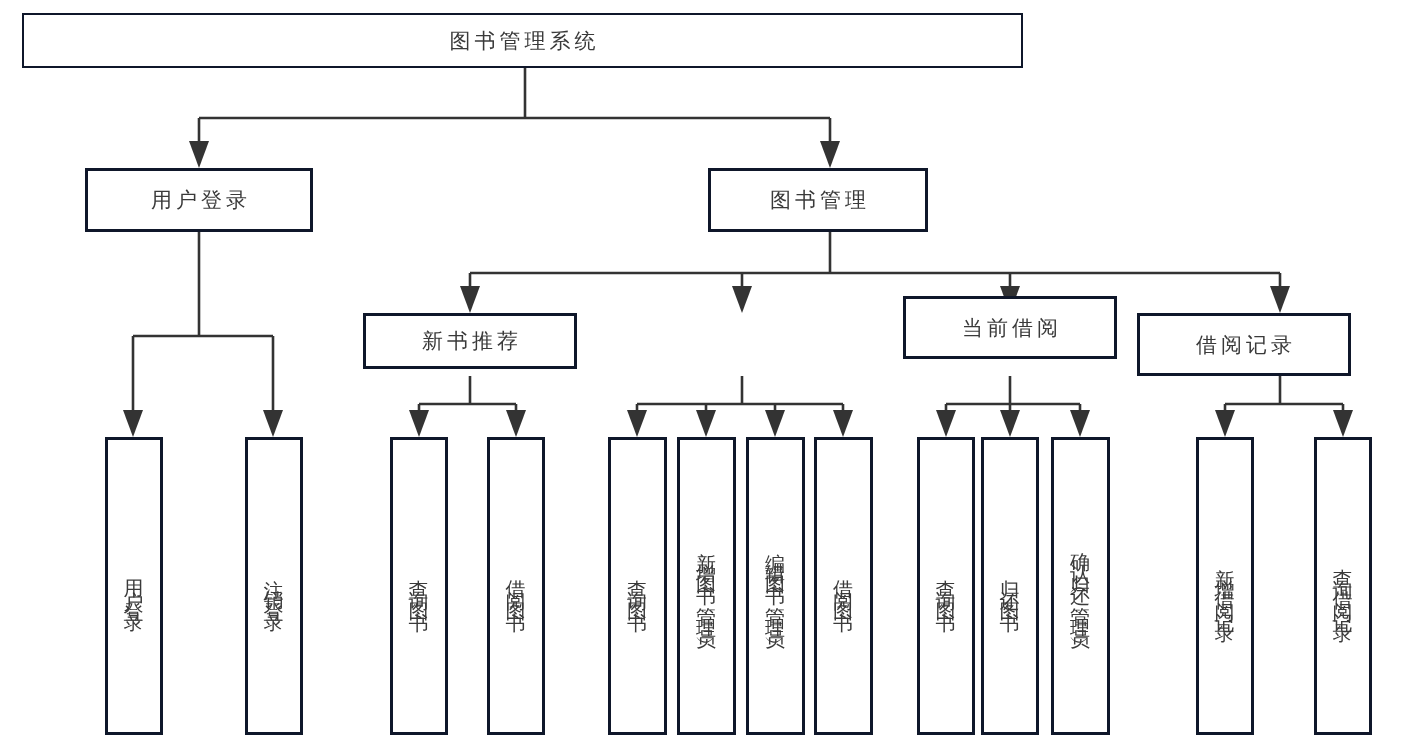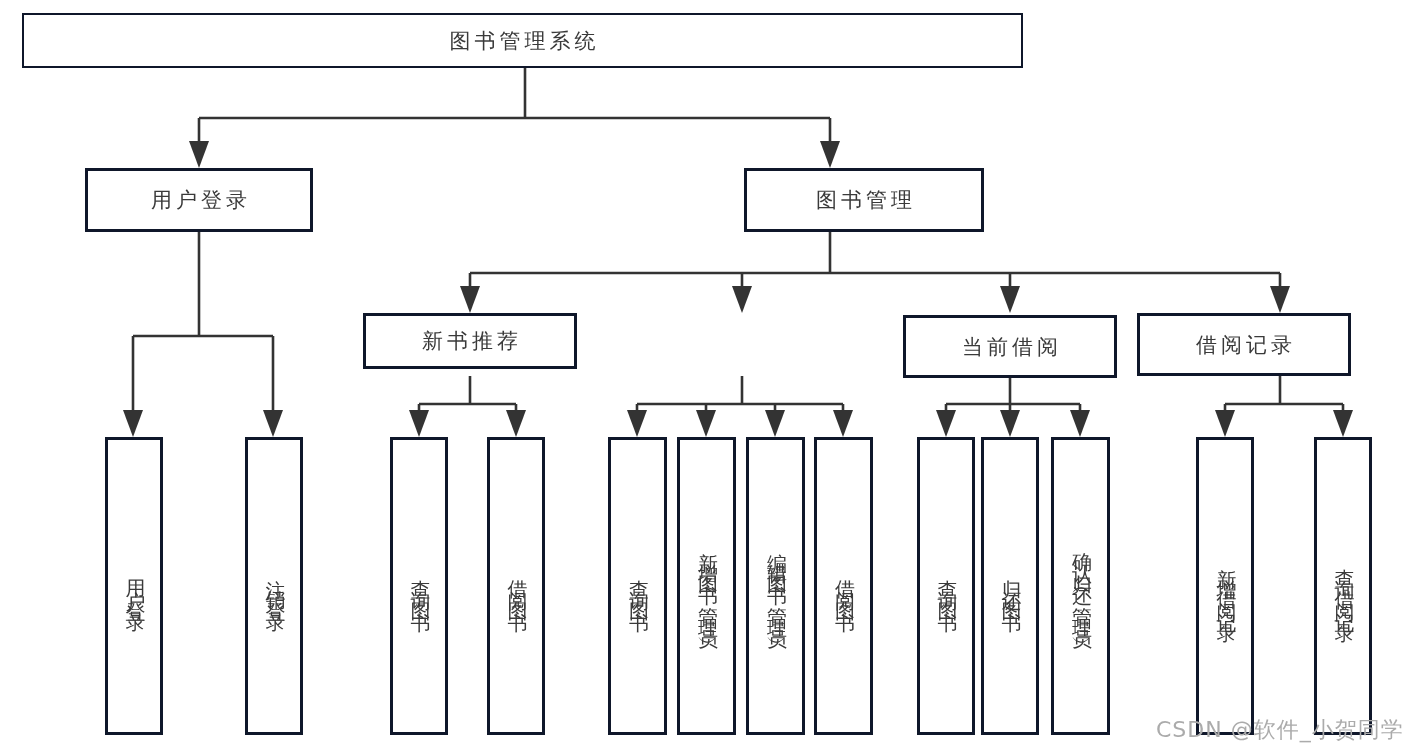--- a/index.html
+++ b/index.html
@@ -4,21 +4,21 @@
 <style>
   html,body{margin:0;padding:0;background:#ffffff;}
   .canvas{
     position:relative;width:1405px;height:747px;background:#ffffff;
     font-family:"DejaVu Sans","Liberation Sans",sans-serif;
     color:#363636;overflow:hidden;
   }
   .wires{position:absolute;left:0;top:0;width:1405px;height:747px;}
   .node{
     position:absolute;box-sizing:border-box;background:#ffffff;
-    border:3px solid #0f172a;display:flex;align-items:center;justify-content:center;font-family:Liberation Mono, monospace;
+    border:3px solid #0f172a;display:flex;align-items:center;justify-content:center;
   }
   .root-box{border-width:2px;}
   .hlabel{font-size:21px;letter-spacing:4px;color:#3a3a3a;white-space:nowrap;text-indent:4px;}
   .vtext{
     writing-mode:vertical-rl;text-orientation:mixed;
     font-size:20px;letter-spacing:11px;color:#3a3a3a;line-height:1;
   }
   .watermark{
     position:absolute;left:1156px;top:715px;z-index:5;
     font-size:22px;color:#ababab;letter-spacing:1px;white-space:nowrap;
@@ -107,28 +107,28 @@
     </g>
   </svg>
 
   <div class="node root-box" style="left:22px;top:13px;width:1001px;height:55px">
     <span class="hlabel">图书管理系统</span>
   </div>
 
   <div class="node" style="left:85px;top:168px;width:228px;height:64px">
     <span class="hlabel">用户登录</span>
   </div>
-  <div class="node" style="left:744px;top:168px;width:240px;height:64px">
+  <div class="node" style="left:708px;top:168px;width:220px;height:64px">
     <span class="hlabel">图书管理</span>
   </div>
 
   <div class="node" style="left:363px;top:313px;width:214px;height:56px">
     <span class="hlabel">新书推荐</span>
   </div>
-  <div class="node" style="left:903px;top:315px;width:214px;height:63px">
+  <div class="node" style="left:903px;top:296px;width:214px;height:63px">
     <span class="hlabel">当前借阅</span>
   </div>
   <div class="node" style="left:1137px;top:313px;width:214px;height:63px">
     <span class="hlabel">借阅记录</span>
   </div>
 
   <div class="node" style="left:105px;top:437px;width:58px;height:298px">
     <span class="vtext">用户登录</span>
   </div>
   <div class="node" style="left:245px;top:437px;width:58px;height:298px">
@@ -165,15 +165,14 @@
     <span class="vtext">确认归还（管理员）</span>
   </div>
 
   <div class="node" style="left:1196px;top:437px;width:58px;height:298px">
     <span class="vtext">新增借阅记录</span>
   </div>
   <div class="node" style="left:1314px;top:437px;width:58px;height:298px">
     <span class="vtext">查询借阅记录</span>
   </div>
 
-  <div class="watermark">CSDN @软件_小贺同学</div>
 
 </div>
 
 </body></html>

